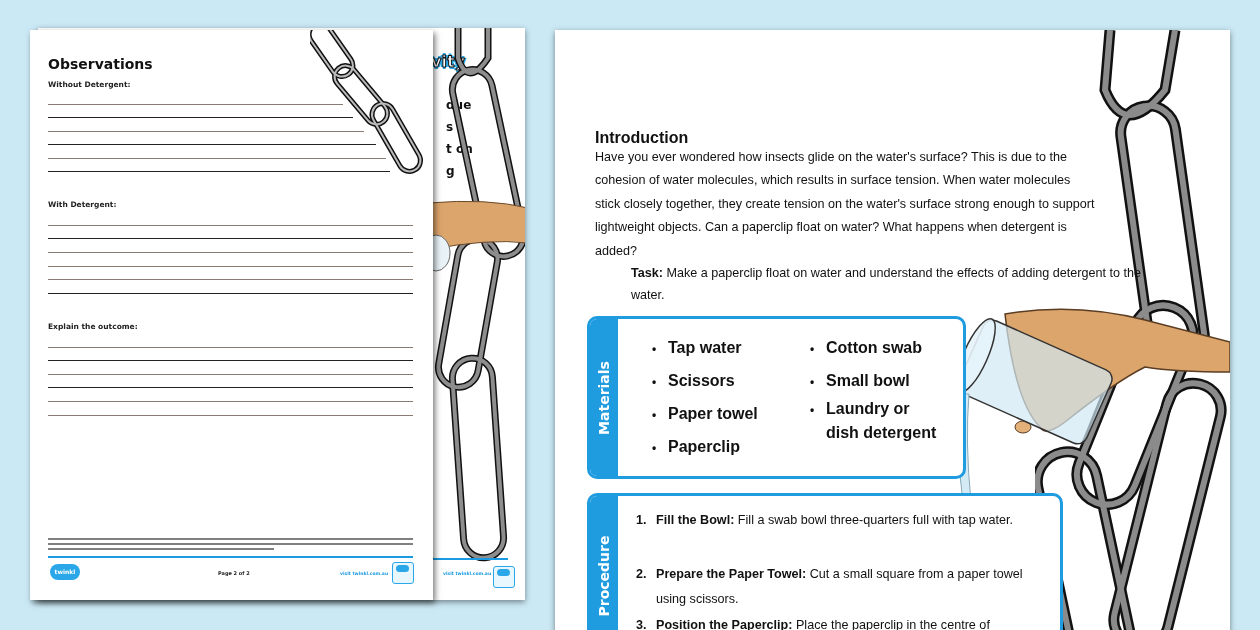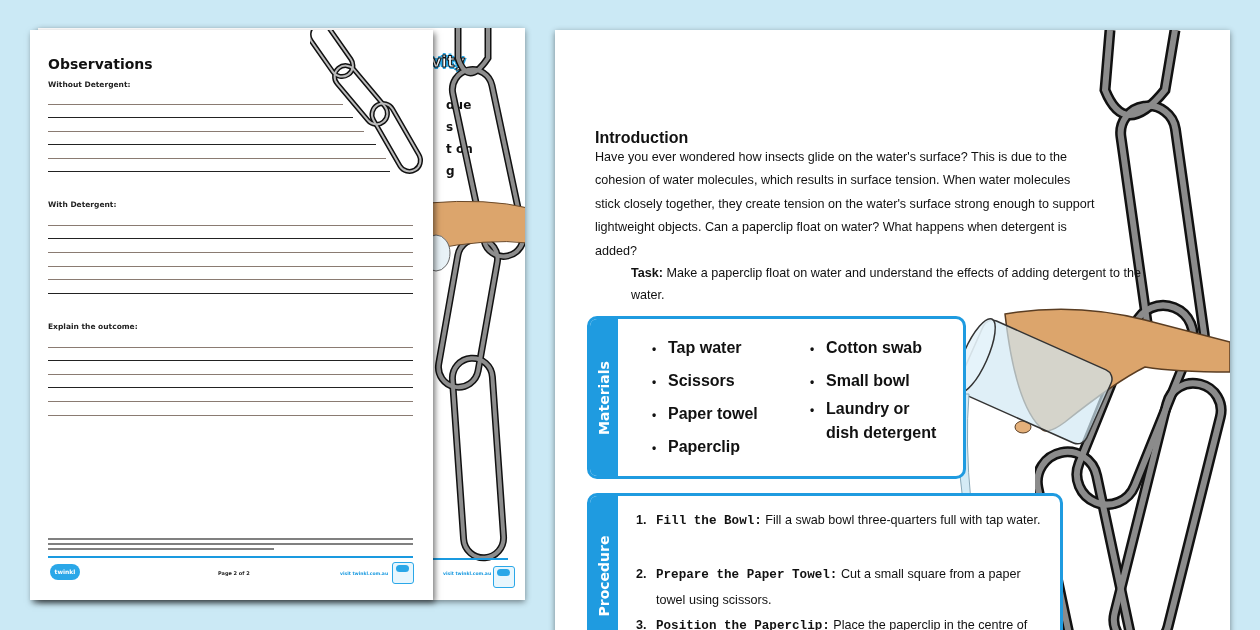--- a/index.html
+++ b/index.html
@@ -40,21 +40,21 @@
   .box .tab span{position:absolute;left:50%;top:50%;transform:translate(-50%,-50%) rotate(-90deg);color:#fff;font-weight:bold;font-size:14px;white-space:nowrap;}
   #materials-box{left:32px;top:286px;width:373px;height:157px;}
   .mat-col{position:absolute;top:0;}
   .mat-col div{font-size:16px;font-weight:bold;color:#111;height:33px;line-height:33px;font-family:"Liberation Sans",sans-serif;}
   .mat-col div:before{content:"•";display:inline-block;width:16px;font-size:12px;}
 
   #procedure-box{left:32px;top:463px;width:470px;height:160px;}
   .proc{position:absolute;left:46px;width:410px;font-size:12.6px;color:#111;font-family:"Liberation Sans",sans-serif;line-height:25px;}
   .proc .n{position:absolute;left:0;font-weight:bold;}
   .proc .t{display:block;margin-left:20px;}
-  .proc b{font-weight:bold;font-family:Liberation Mono, monospace;}
+  .proc b{font-weight:bold;}
 </style>
 </head>
 <body>
 
 <div class="page" id="back-page" data-name="back-page-activity-sheet">
   <div data-name="back-page-title-fragment" style="position:absolute;left:393px;top:24px;font-size:16px;font-weight:bold;color:#fff;-webkit-text-stroke:1px #111;text-shadow:2px 0 0 #29a8e6,-2px 0 0 #29a8e6,0 2px 0 #29a8e6,0 -2px 0 #29a8e6;">vity</div>
   <div style="position:absolute;left:408px;top:66px;font-size:12px;font-weight:bold;color:#111;line-height:22px;">
     <div data-name="back-page-text-fragment">due</div>
     <div data-name="back-page-text-fragment">s</div>
     <div data-name="back-page-text-fragment">t on</div>

